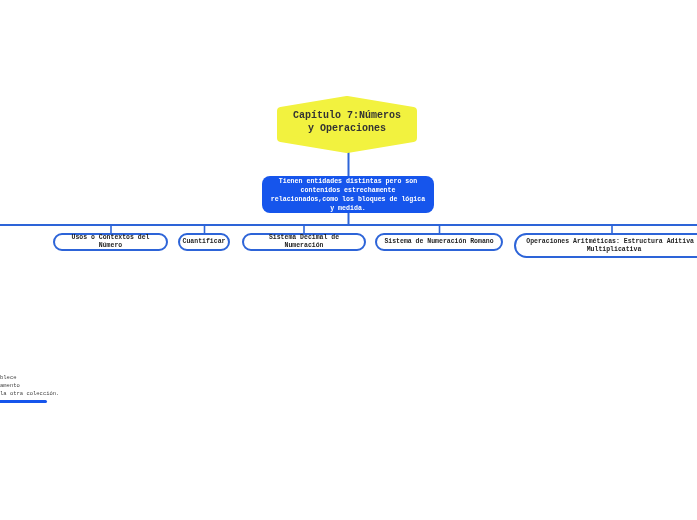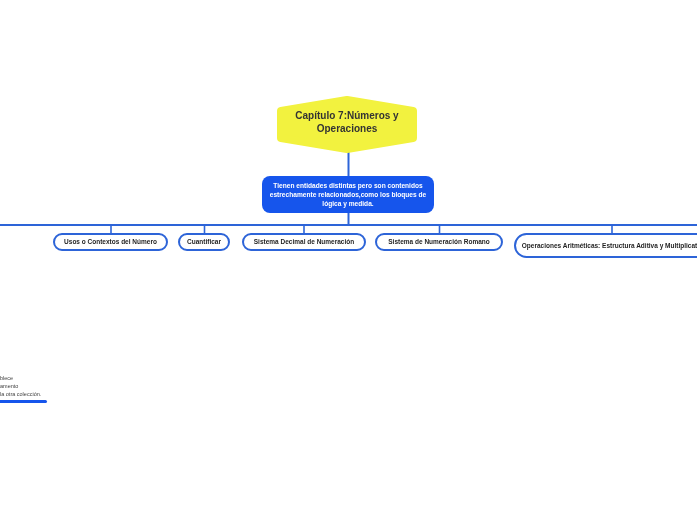--- a/index.html
+++ b/index.html
@@ -7,20 +7,21 @@
     padding: 0;
     background: #ffffff;
     font-family: "Liberation Sans", sans-serif;
   }
   .canvas {
     position: relative;
     width: 697px;
     height: 520px;
     background: #ffffff;
     overflow: hidden;
+    font-family: Liberation Mono, monospace;
   }
   svg.wires {
     position: absolute;
     left: 0; top: 0;
     width: 697px;
     height: 520px;
     pointer-events: none;
   }
   .hex-node {
     position: absolute;

